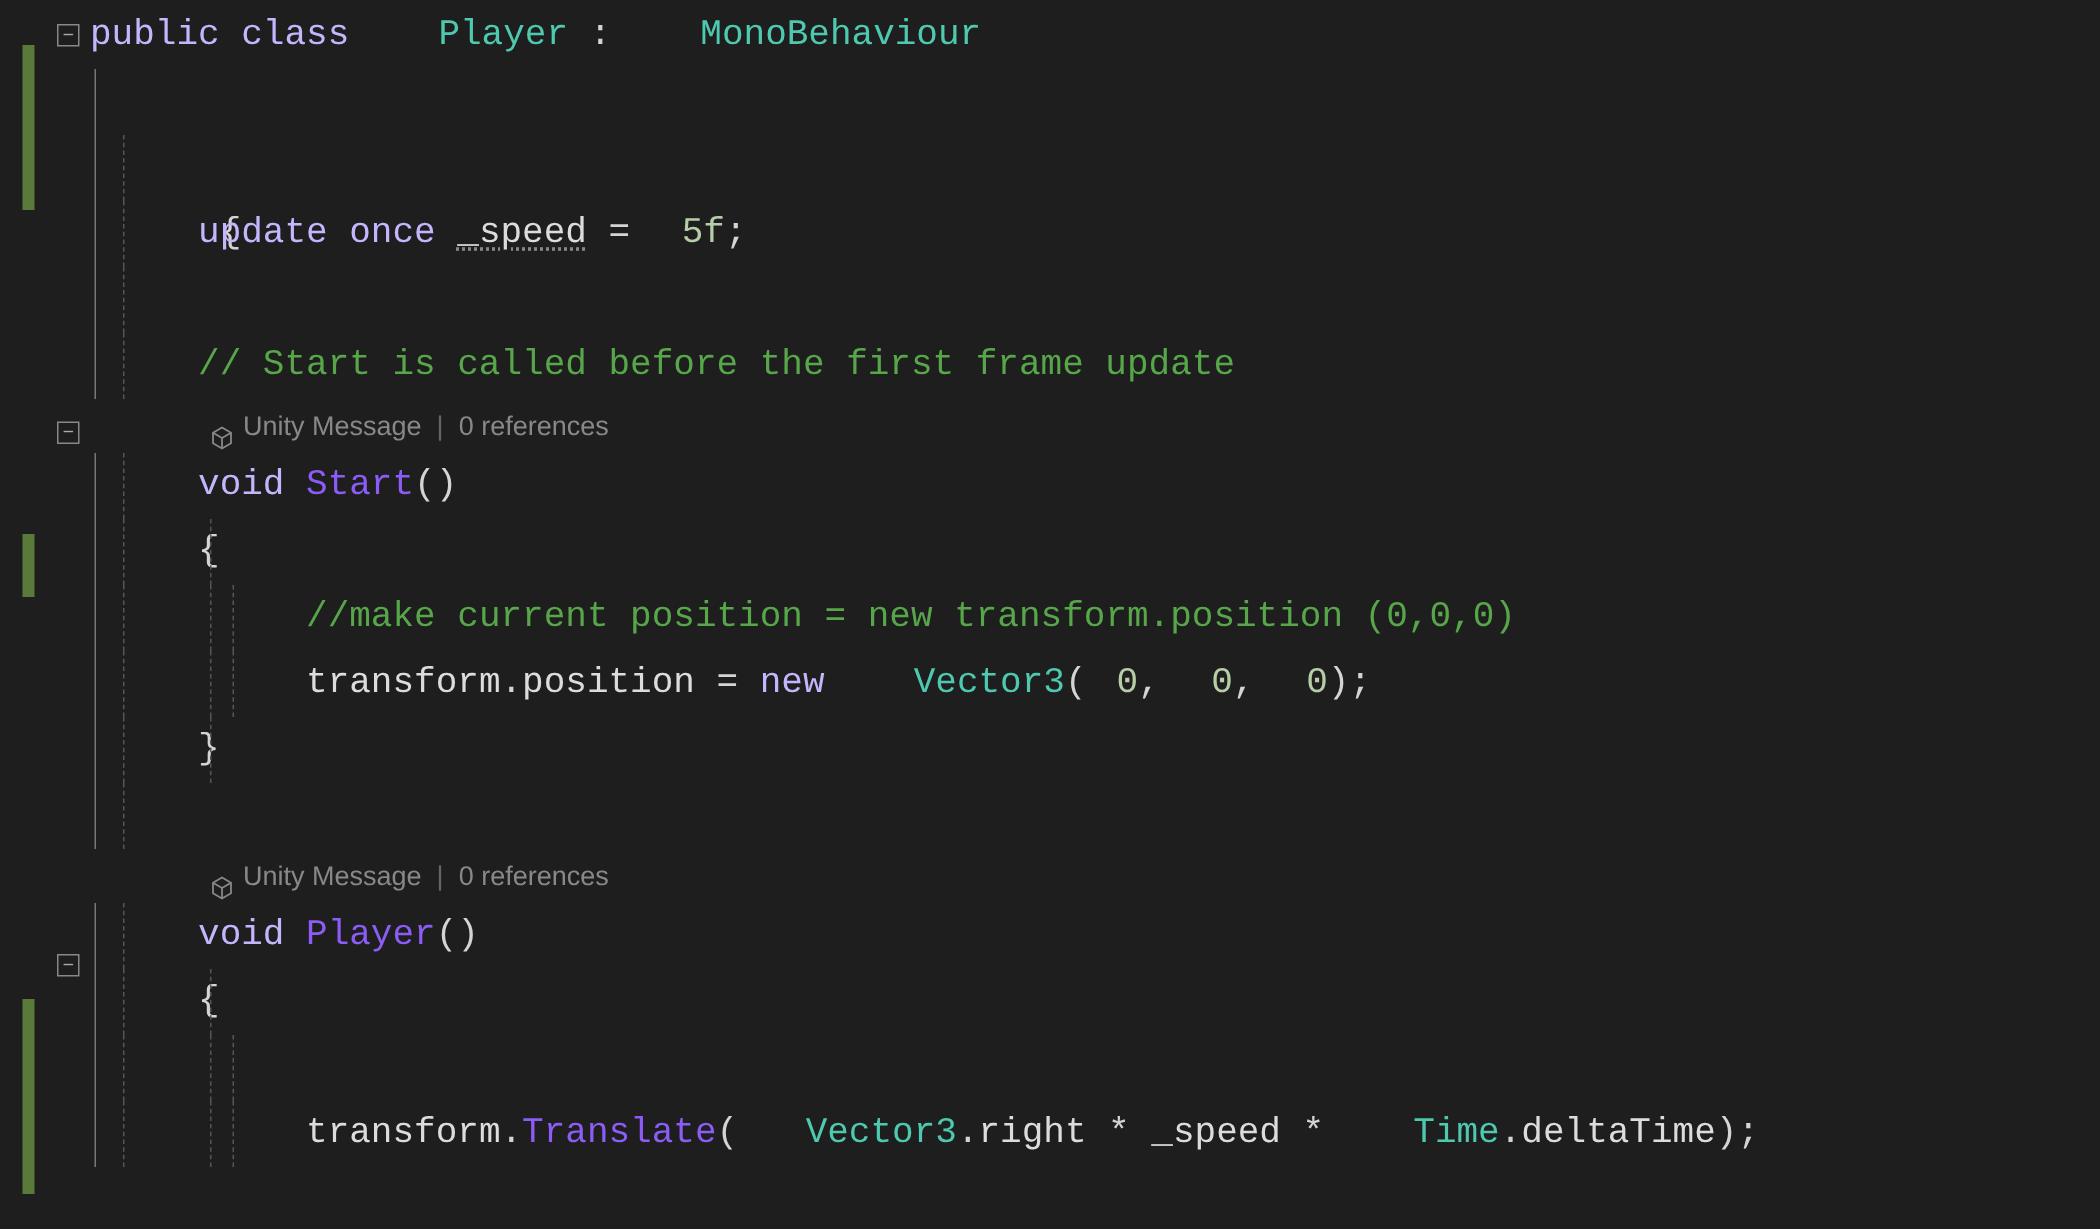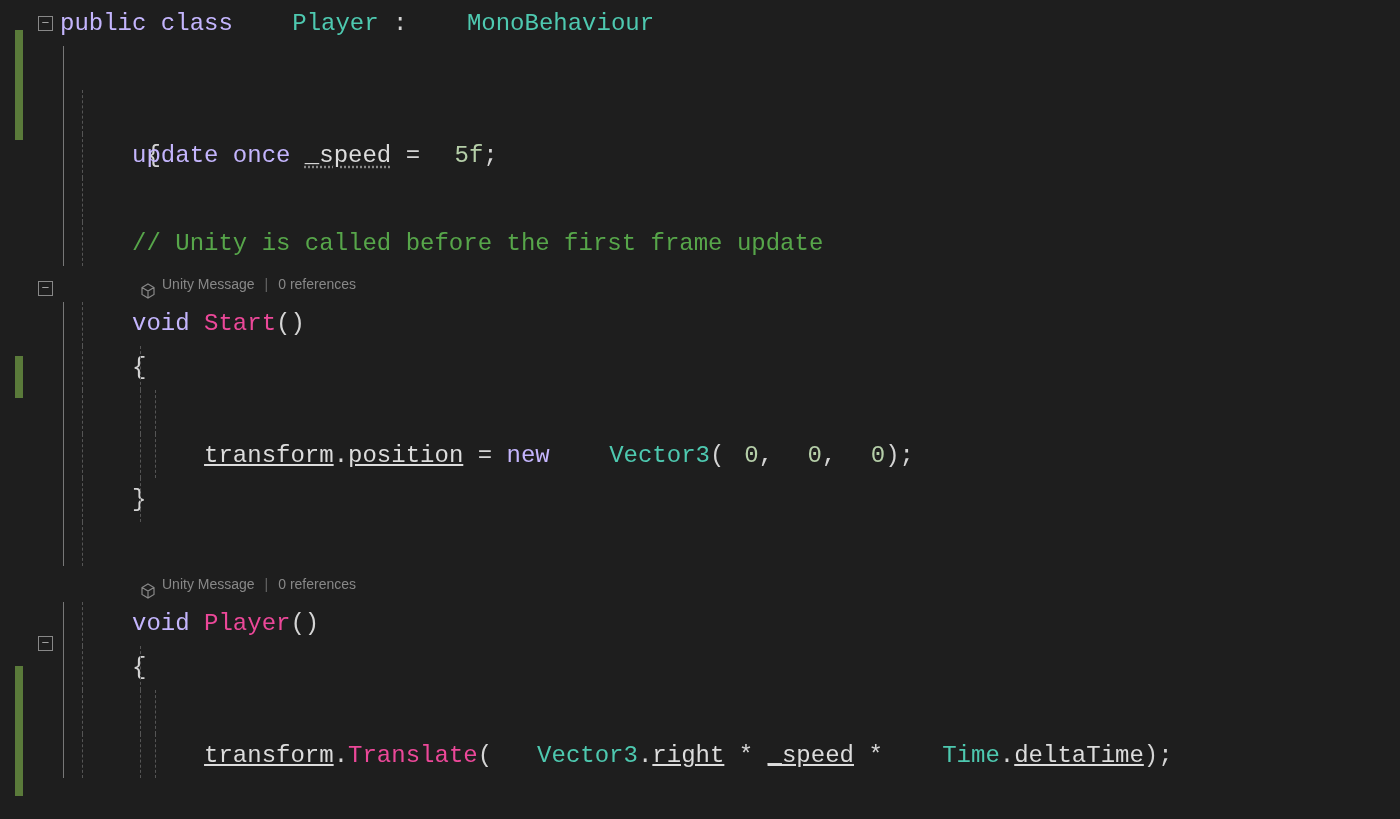--- a/index.html
+++ b/index.html
@@ -62,39 +62,39 @@
     height: 100%;
     border-left: 1px dashed #555;
   }
   .g1 { left: 3px; border-left-style: solid; border-color:#777; }
   .g2 { left: 22px; }
   .g3 { left: 80px; }
   .g4 { left: 95px; }
   .codelens {
     height: 36px;
     line-height: 36px;
-    font-size: 14px;
+    font-size: 18px;
     color: #888;
     padding-left: 80px;
     font-family: 'Segoe UI', sans-serif;
     display: flex;
     align-items: center;
     gap: 6px;
   }
   .codelens .sep { color: #666; margin: 0 4px;}
   .cube-icon {
     display: inline-block;
     width: 16px;
     height: 16px;
   }
   .tok-kw { color: #c4b5fd; }
   .tok-type { color: #4ec9b0; margin-left: 45px; }
-  .tok-method { color: #ec4899; }
+  .tok-method { color: #8b5cf6; }
   .tok-comment { color: #57a64a; }
-  .tok-field { color: #dcdcdc; text-decoration: underline; }
+  .tok-field { color: #dcdcdc; }
   .tok-num { color: #b5cea8; margin-left: 20px; }
   .tok-punct { color: #d4d4d4; }
   .underline-warn {
     text-decoration-line: underline;
     text-decoration-style: dotted;
     text-decoration-color: #888;
     text-underline-offset: 4px;
   }
 </style>
 </head>
@@ -120,38 +120,38 @@
       <div class="guide g1"></div>
       <span class="tok-punct">{</span>
     </div>
 
     <div class="line"><div class="guide g1"></div><div class="guide g2"></div></div>
 
     <div class="line"><div class="guide g1"></div><div class="guide g2"></div>     <span class="tok-kw">update</span> <span class="tok-kw">once</span> <span class="tok-field underline-warn">_speed</span><span class="tok-punct"> = </span><span class="tok-num">5f</span><span class="tok-punct">;</span></div>
 
     <div class="line"><div class="guide g1"></div><div class="guide g2"></div></div>
 
-    <div class="line"><div class="guide g1"></div><div class="guide g2"></div>     <span class="tok-comment">// Unity is called before the first frame update</span></div>
+    <div class="line"><div class="guide g1"></div><div class="guide g2"></div>     <span class="tok-comment">// Start is called before the first frame update</span></div>
 
     <div class="codelens">
       <span class="cube-icon">
         <svg viewBox="0 0 16 16" width="16" height="16">
             <path d="M8 1 L14 4.5 L14 11.5 L8 15 L2 11.5 L2 4.5 Z M2 4.5 L8 8 L14 4.5 M8 8 L8 15" fill="none" stroke="#888" stroke-width="1.2"></path>
           </svg>
       </span>
       <span>Unity Message</span>
       <span class="sep">|</span>
       <span>0 references</span>
     </div>
 
     <div class="line"><div class="guide g1"></div><div class="guide g2"></div>     <span class="tok-kw">void</span> <span class="tok-method">Start</span><span class="tok-punct">()</span></div>
 
     <div class="line"><div class="guide g1"></div><div class="guide g2"></div><div class="guide g3"></div>     <span class="tok-punct">{</span></div>
 
-    <div class="line"><div class="guide g1"></div><div class="guide g2"></div><div class="guide g3"></div><div class="guide g4"></div>          </div>
+    <div class="line"><div class="guide g1"></div><div class="guide g2"></div><div class="guide g3"></div><div class="guide g4"></div>          <span class="tok-comment">//make current position = new transform.position (0,0,0)</span></div>
 
     <div class="line"><div class="guide g1"></div><div class="guide g2"></div><div class="guide g3"></div><div class="guide g4"></div>          <span class="tok-field">transform</span><span class="tok-punct">.</span><span class="tok-field">position</span><span class="tok-punct"> = </span><span class="tok-kw">new</span> <span class="tok-type">Vector3</span><span class="tok-punct">(</span><span class="tok-num">0</span><span class="tok-punct">, </span><span class="tok-num">0</span><span class="tok-punct">, </span><span class="tok-num">0</span><span class="tok-punct">)</span><span class="tok-punct">;</span></div>
 
     <div class="line"><div class="guide g1"></div><div class="guide g2"></div><div class="guide g3"></div>     <span class="tok-punct">}</span></div>
 
     <div class="line"><div class="guide g1"></div><div class="guide g2"></div></div>
 
 
     <div class="codelens">
       <span class="cube-icon">

